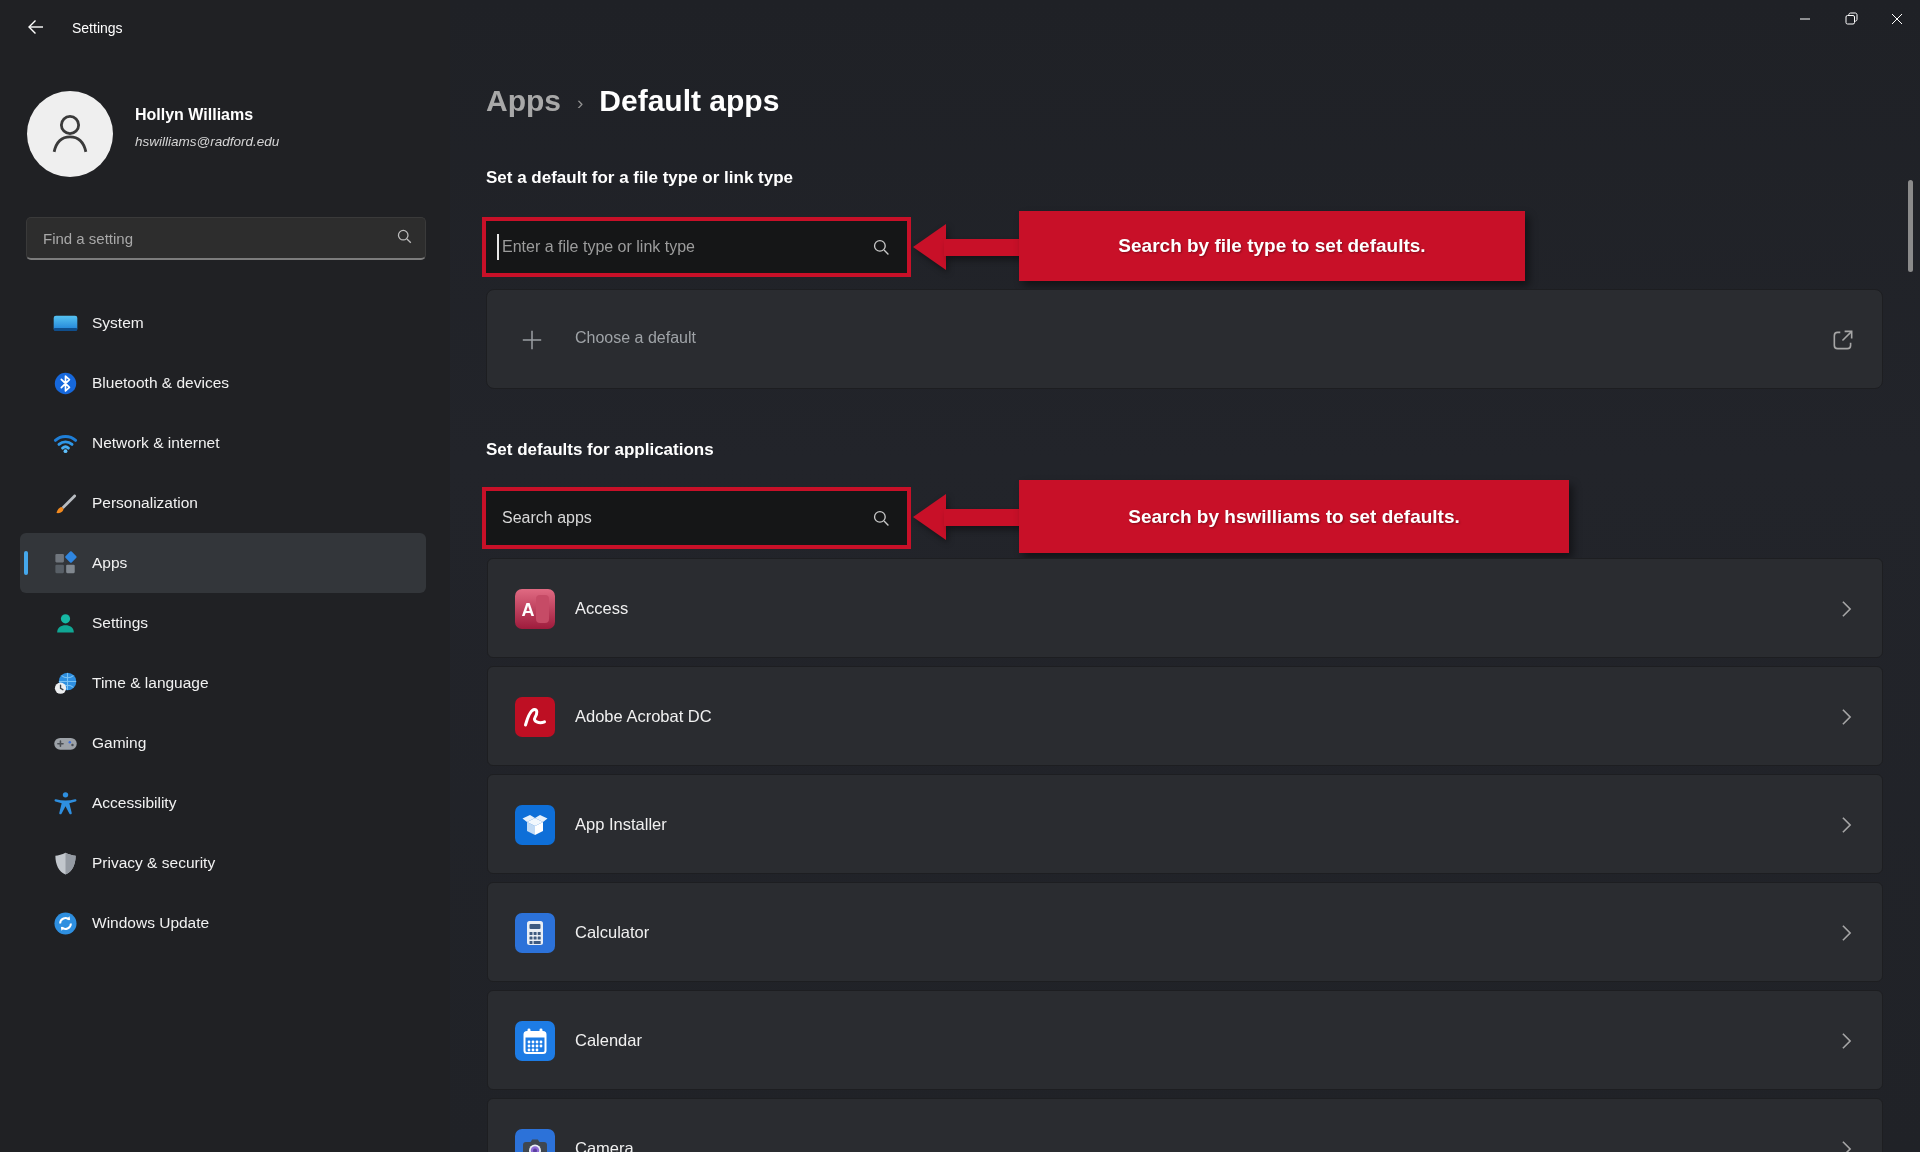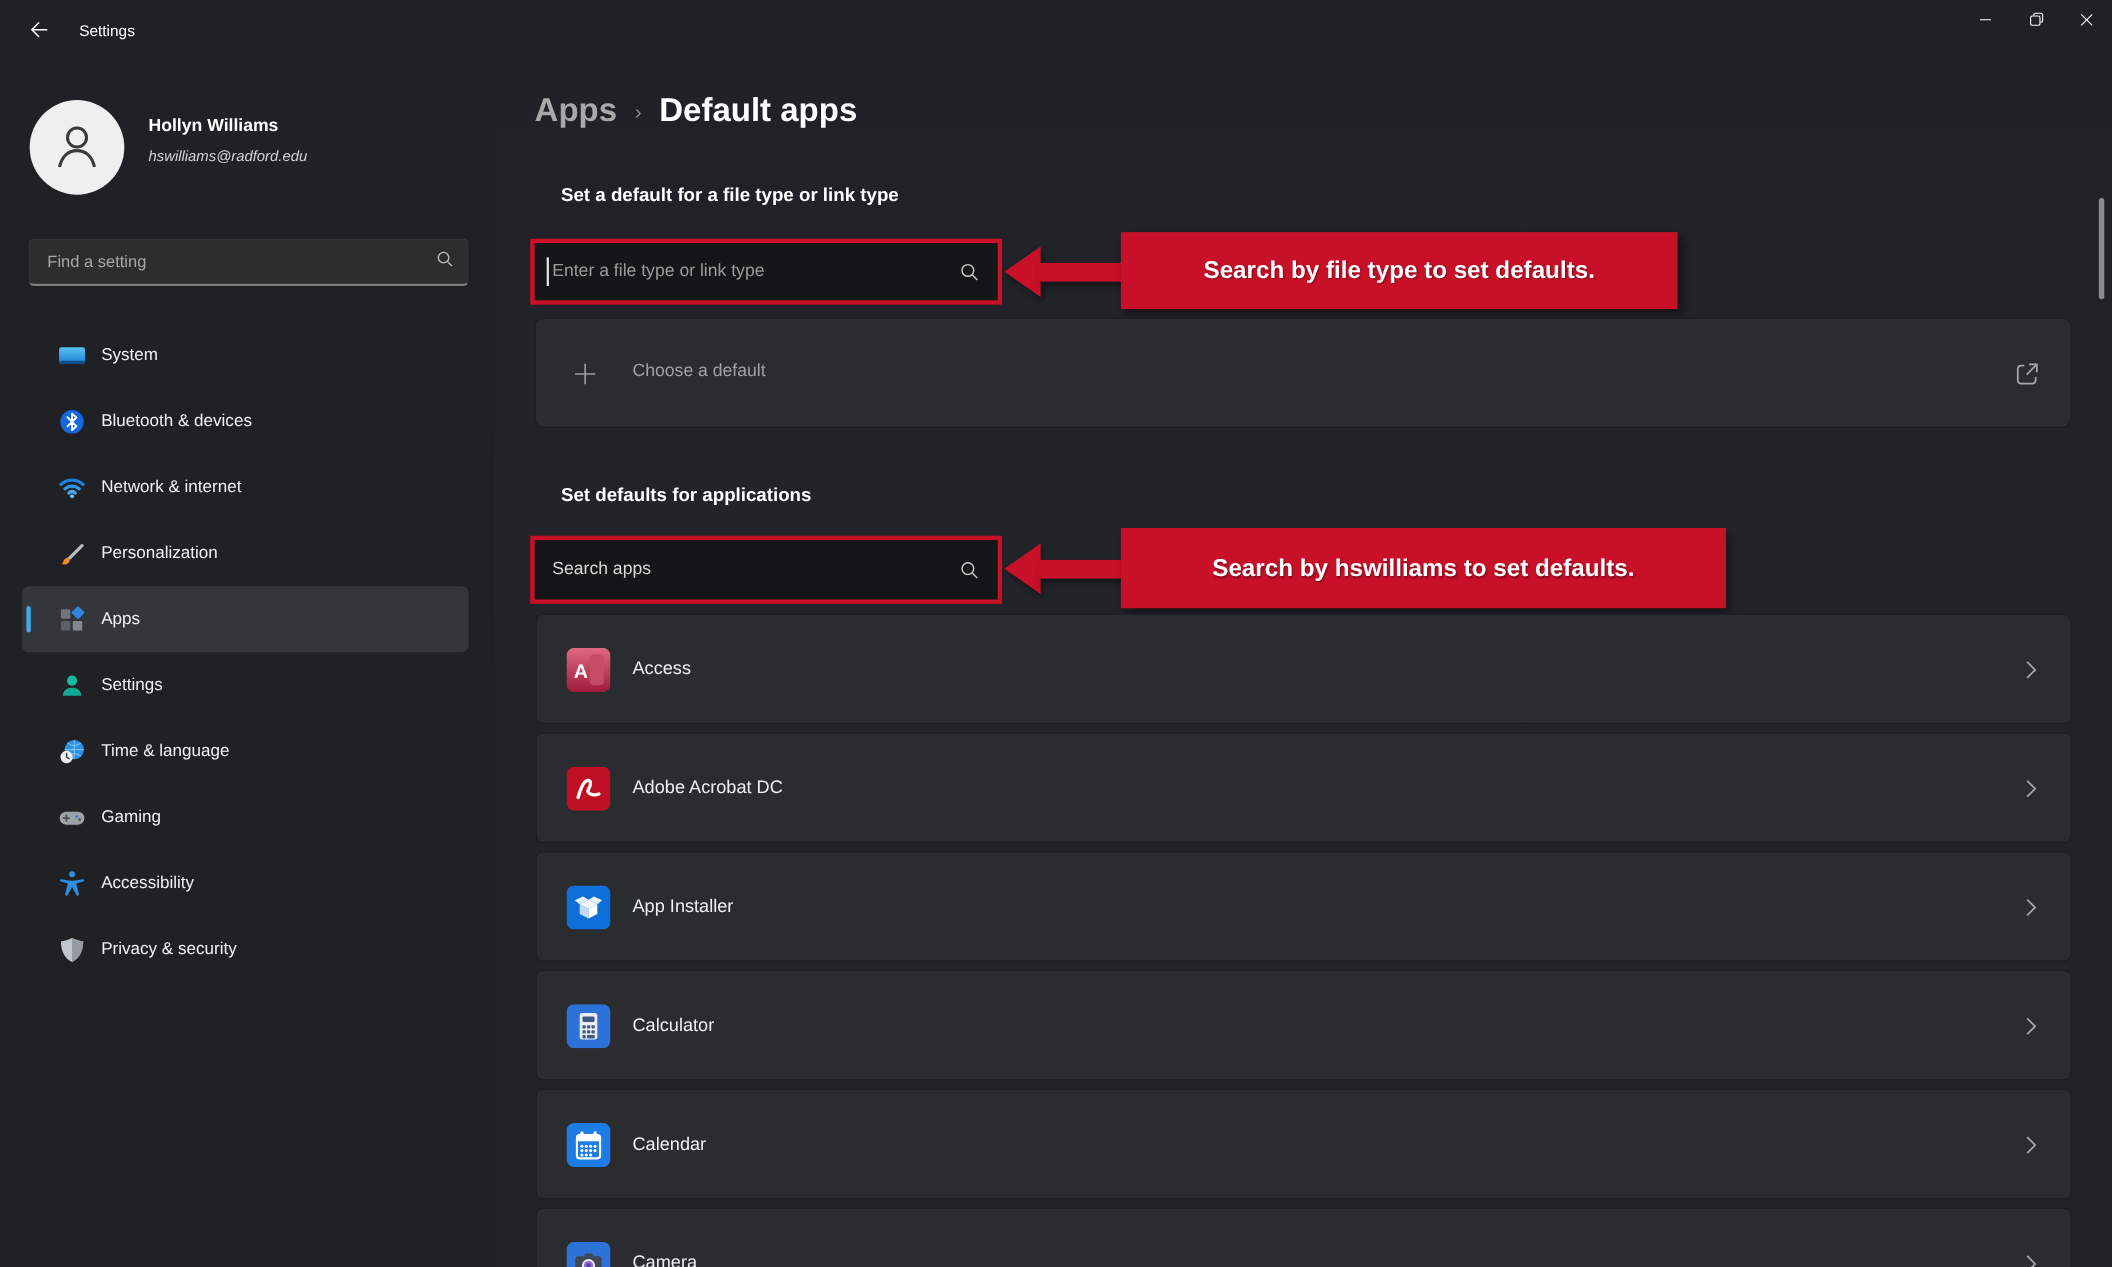--- a/index.html
+++ b/index.html
@@ -25,34 +25,34 @@
   .nav-item.selected{background:#33363a;}
   .nav-item .pill{position:absolute;left:4px;top:18px;width:4px;height:24px;border-radius:2px;background:#45a8ec;display:none;}
   .nav-item.selected .pill{display:block;}
   .nav-icon{position:absolute;left:31px;top:16px;width:28px;height:28px;display:flex;align-items:center;justify-content:center;}
   .nav-label{position:absolute;left:72px;font-size:15.5px;color:#f1f1f1;}
   
   .breadcrumb{position:absolute;left:486px;top:84px;display:flex;align-items:center;}
   .crumb-parent{font-size:30px;font-weight:600;color:#a8a8a8;cursor:pointer;}
   .crumb-sep{font-size:19px;color:#8e8e8e;margin:4px 16px 0 16px;}
   .crumb-current{font-size:30px;font-weight:600;color:#ffffff;}
-  .section-heading{position:absolute;font-size:17px;font-weight:600;color:#ffffff;margin-left:24px;}
+  .section-heading{position:absolute;font-size:17px;font-weight:600;color:#ffffff;}
   #heading1{left:486px;top:168px;} #heading2{left:486px;top:440px;}
   .search-wrap{position:absolute;width:429px;border:4px solid #c81028;display:flex;align-items:center;background:#151617;}
   #search1{left:482px;top:217px;height:60px;}
   #search2{left:482px;top:487px;height:62px;}
   .search-wrap input{flex:1;background:transparent;border:none;outline:none;font-size:16px;padding-left:16px;color:#e5e5e5;}
   #search1 input::placeholder{color:#9c9c9c;}
   #search2 input::placeholder{color:#d8d8d8;}
   .search-glyph{margin-right:16px;display:flex;}
   .caret{position:absolute;left:11px;top:13px;width:1.5px;height:26px;background:#e8e8e8;}
   .ann-box{position:absolute;background:#c81028;display:flex;align-items:center;justify-content:center;box-shadow:4px 5px 8px rgba(0,0,0,.45);}
   #ann1{left:1019px;top:211px;width:506px;height:70px;}
   #ann2{left:1019px;top:480px;width:550px;height:73px;}
-  .ann-text{font-size:22px;font-weight:bold;color:#fff;text-shadow:1px 1px 2px rgba(0,0,0,.35);white-space:nowrap;}
+  .ann-text{font-size:19px;font-weight:bold;color:#fff;text-shadow:1px 1px 2px rgba(0,0,0,.35);white-space:nowrap;}
   .arrow-shaft{position:absolute;background:#c81028;box-shadow:3px 4px 6px rgba(0,0,0,.4);}
   #shaft1{left:944px;top:239px;width:80px;height:17px;}
   #shaft2{left:944px;top:509px;width:80px;height:17px;}
   .arrow-head{position:absolute;width:0;height:0;border-top:23px solid transparent;border-bottom:23px solid transparent;border-right:33px solid #c81028;filter:drop-shadow(2px 3px 3px rgba(0,0,0,.4));}
   #head1{left:913px;top:224px;} #head2{left:913px;top:494px;}
   .card{position:absolute;left:486px;width:1397px;background:#2a2c30;border:1px solid #1d1e21;border-radius:8px;}
   #choose-card{top:289px;height:100px;cursor:pointer;}
   .plus-wrap{position:absolute;left:32px;top:37px;}
   .choose-label{position:absolute;left:88px;top:39px;font-size:16px;color:#9fa3a7;}
   .ext-wrap{position:absolute;right:26px;top:37px;cursor:pointer;}
@@ -236,20 +236,31 @@
 
       <span class="nav-icon">
         <svg width="27" height="27" viewBox="0 0 24 24">
             <path d="M12 2.5 C15 4.2 18.5 5 21 5 C21 13 18 19 12 21.8 C6 19 3 13 3 5 C5.5 5 9 4.2 12 2.5 Z" fill="#c2c7cd"></path>
             <path d="M12 2.5 C15 4.2 18.5 5 21 5 C21 13 18 19 12 21.8 Z" fill="#959ba3"></path>
           </svg>
       </span>
       <span class="nav-label">Privacy &amp; security</span>
     </div>
 
+    <div class="nav-item">
+
+      <span class="nav-icon">
+        <svg width="27" height="27" viewBox="0 0 24 24">
+            <circle cx="12" cy="12" r="9.8" fill="#2e8fe0"></circle>
+            <path d="M7.2 12 a4.8 4.8 0 0 1 8.2-3.4 M16.8 12 a4.8 4.8 0 0 1 -8.2 3.4" stroke="#fff" stroke-width="1.7" fill="none"></path>
+            <path d="M15.6 5.6 L16.1 9.2 L12.8 8.3 Z M8.4 18.4 L7.9 14.8 L11.2 15.7 Z" fill="#fff"></path>
+          </svg>
+      </span>
+      <span class="nav-label">Windows Update</span>
+    </div>
   </div>
 
   <div class="breadcrumb">
     <span class="crumb-parent">Apps</span>
     <span class="crumb-sep">›</span>
     <span class="crumb-current">Default apps</span>
   </div>
 
   <div class="section-heading" id="heading1">Set a default for a file type or link type</div>
 

